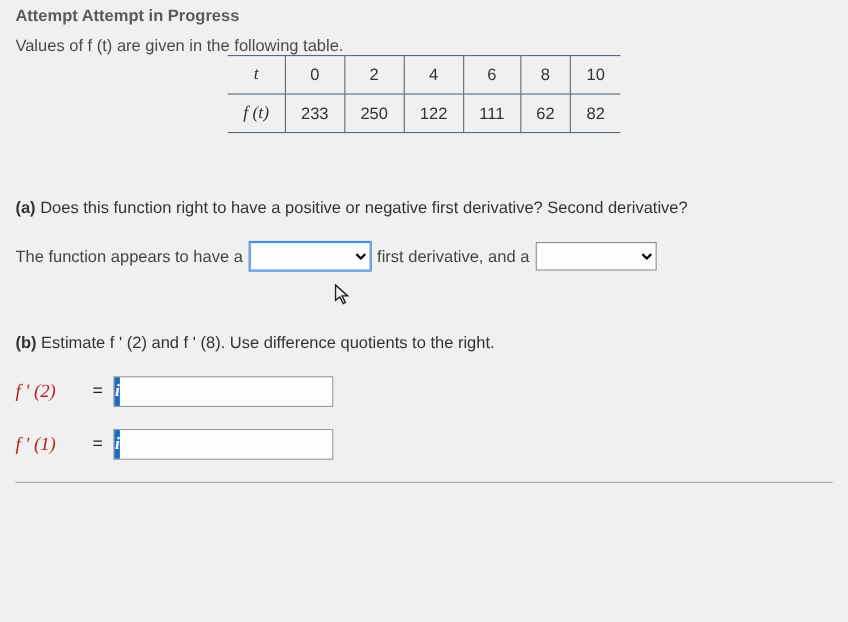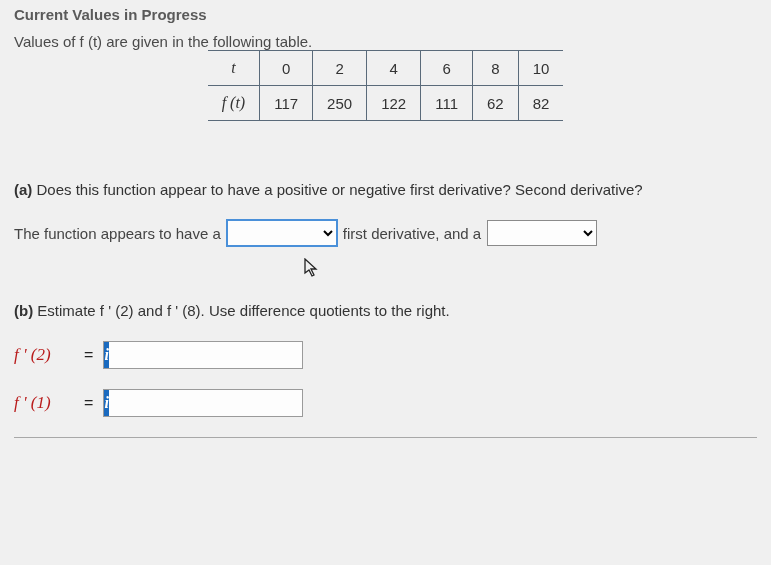--- a/index.html
+++ b/index.html
@@ -141,52 +141,52 @@
     }
     .hr-bottom {
       border: none;
       border-top: 1px solid #a8a8a8;
       margin-top: 4px;
     }
   </style>
 </head>
 <body>
 
-<div class="heading">Current Values in Progress</div>
+<div class="heading">Attempt Attempt in Progress</div>
 
 <div class="intro">Values of f (t) are given in the following table.</div>
 
 <div class="table-wrap">
   <table>
     <tbody>
         <tr>
       <td class="row-label">t</td>
       <td>0</td>
       <td>2</td>
       <td>4</td>
       <td>6</td>
       <td>8</td>
       <td>10</td>
     </tr>
     <tr>
       <td class="row-label">f (t)</td>
-      <td>117</td>
+      <td>233</td>
       <td>250</td>
       <td>122</td>
       <td>111</td>
       <td>62</td>
       <td>82</td>
     </tr>
   </tbody>
     </table>
 </div>
 
 <div class="part-label">
   <b>(a)</b>
-  <span>Does this function appear to have a positive or negative first derivative? Second derivative?</span>
+  <span>Does this function right to have a positive or negative first derivative? Second derivative?</span>
 </div>
 
 <div class="inline-line">
   <span>The function appears to have a</span>
   <select class="answer-select sel-highlight" value=""></select>
   <span>first derivative, and a</span>
   <select class="answer-select" value=""></select>
 </div>
 
 <div class="cursor">

